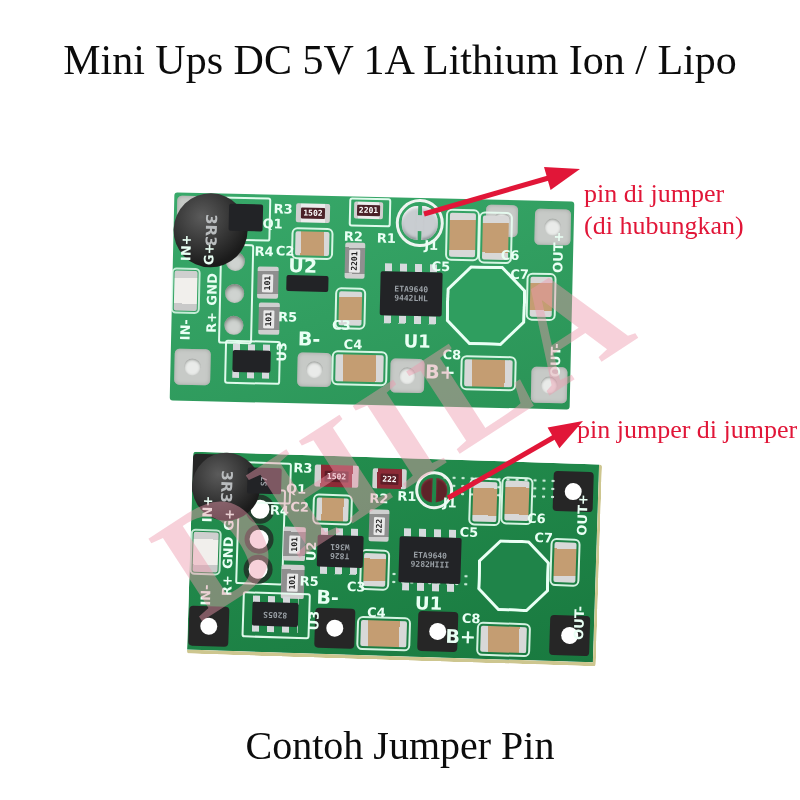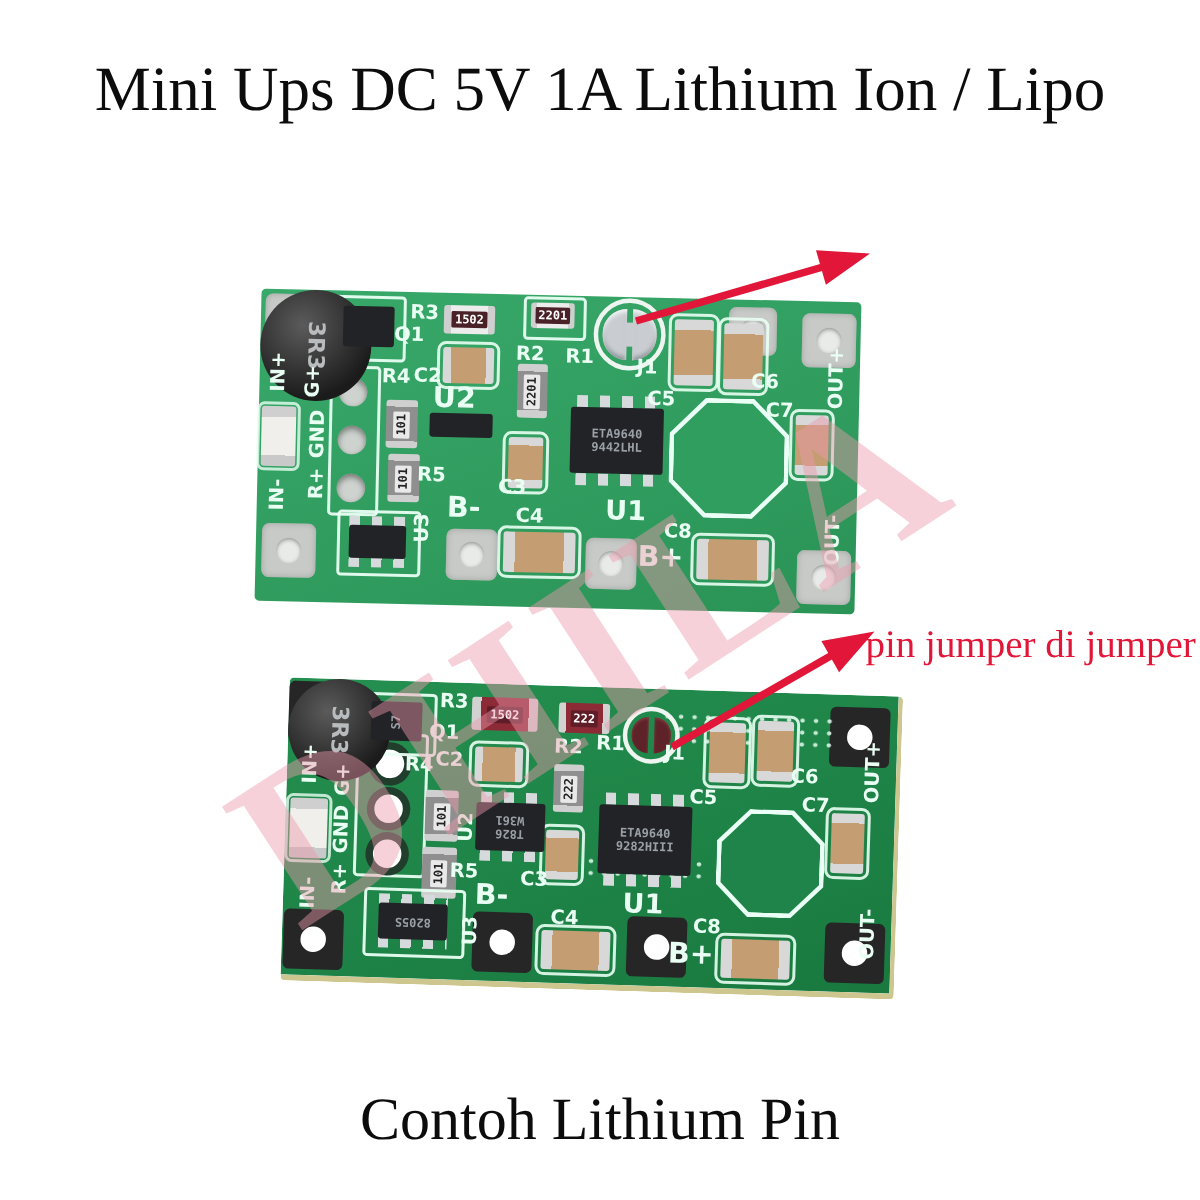--- a/index.html
+++ b/index.html
@@ -311,20 +311,24 @@
       <span class="silk" style="left: 391px; top: 159px; transform: translate(-50%, -50%) rotate(-90deg);">OUT-</span>
     </div>
 
   <svg class="overlay" width="800" height="800" viewBox="0 0 800 800">
     <line x1="424" y1="214" x2="552" y2="177" stroke="#e11638" stroke-width="5"></line>
     <polygon points="580,169 550.6,189.9 544,166.9" fill="#e11638"></polygon>
     <line x1="448" y1="498" x2="556" y2="436" stroke="#e11638" stroke-width="5"></line>
     <polygon points="583,421 559.4,448.2 547.6,427.4" fill="#e11638"></polygon>
   </svg>
 
+  <div class="ann" style="left:584px;top:178px">
+    <div>pin di jumper</div>
+    <div>(di hubungkan)</div>
+  </div>
   <div class="ann" style="left:577px;top:414px">
     <div>pin jumper di jumper</div>
   </div>
 
   <div class="watermark">DHILA</div>
 
-  <div class="footer">Contoh Lithium Pin</div>
+  <div class="footer">Contoh Jumper Pin</div>
 </div>
 
 </body></html>

